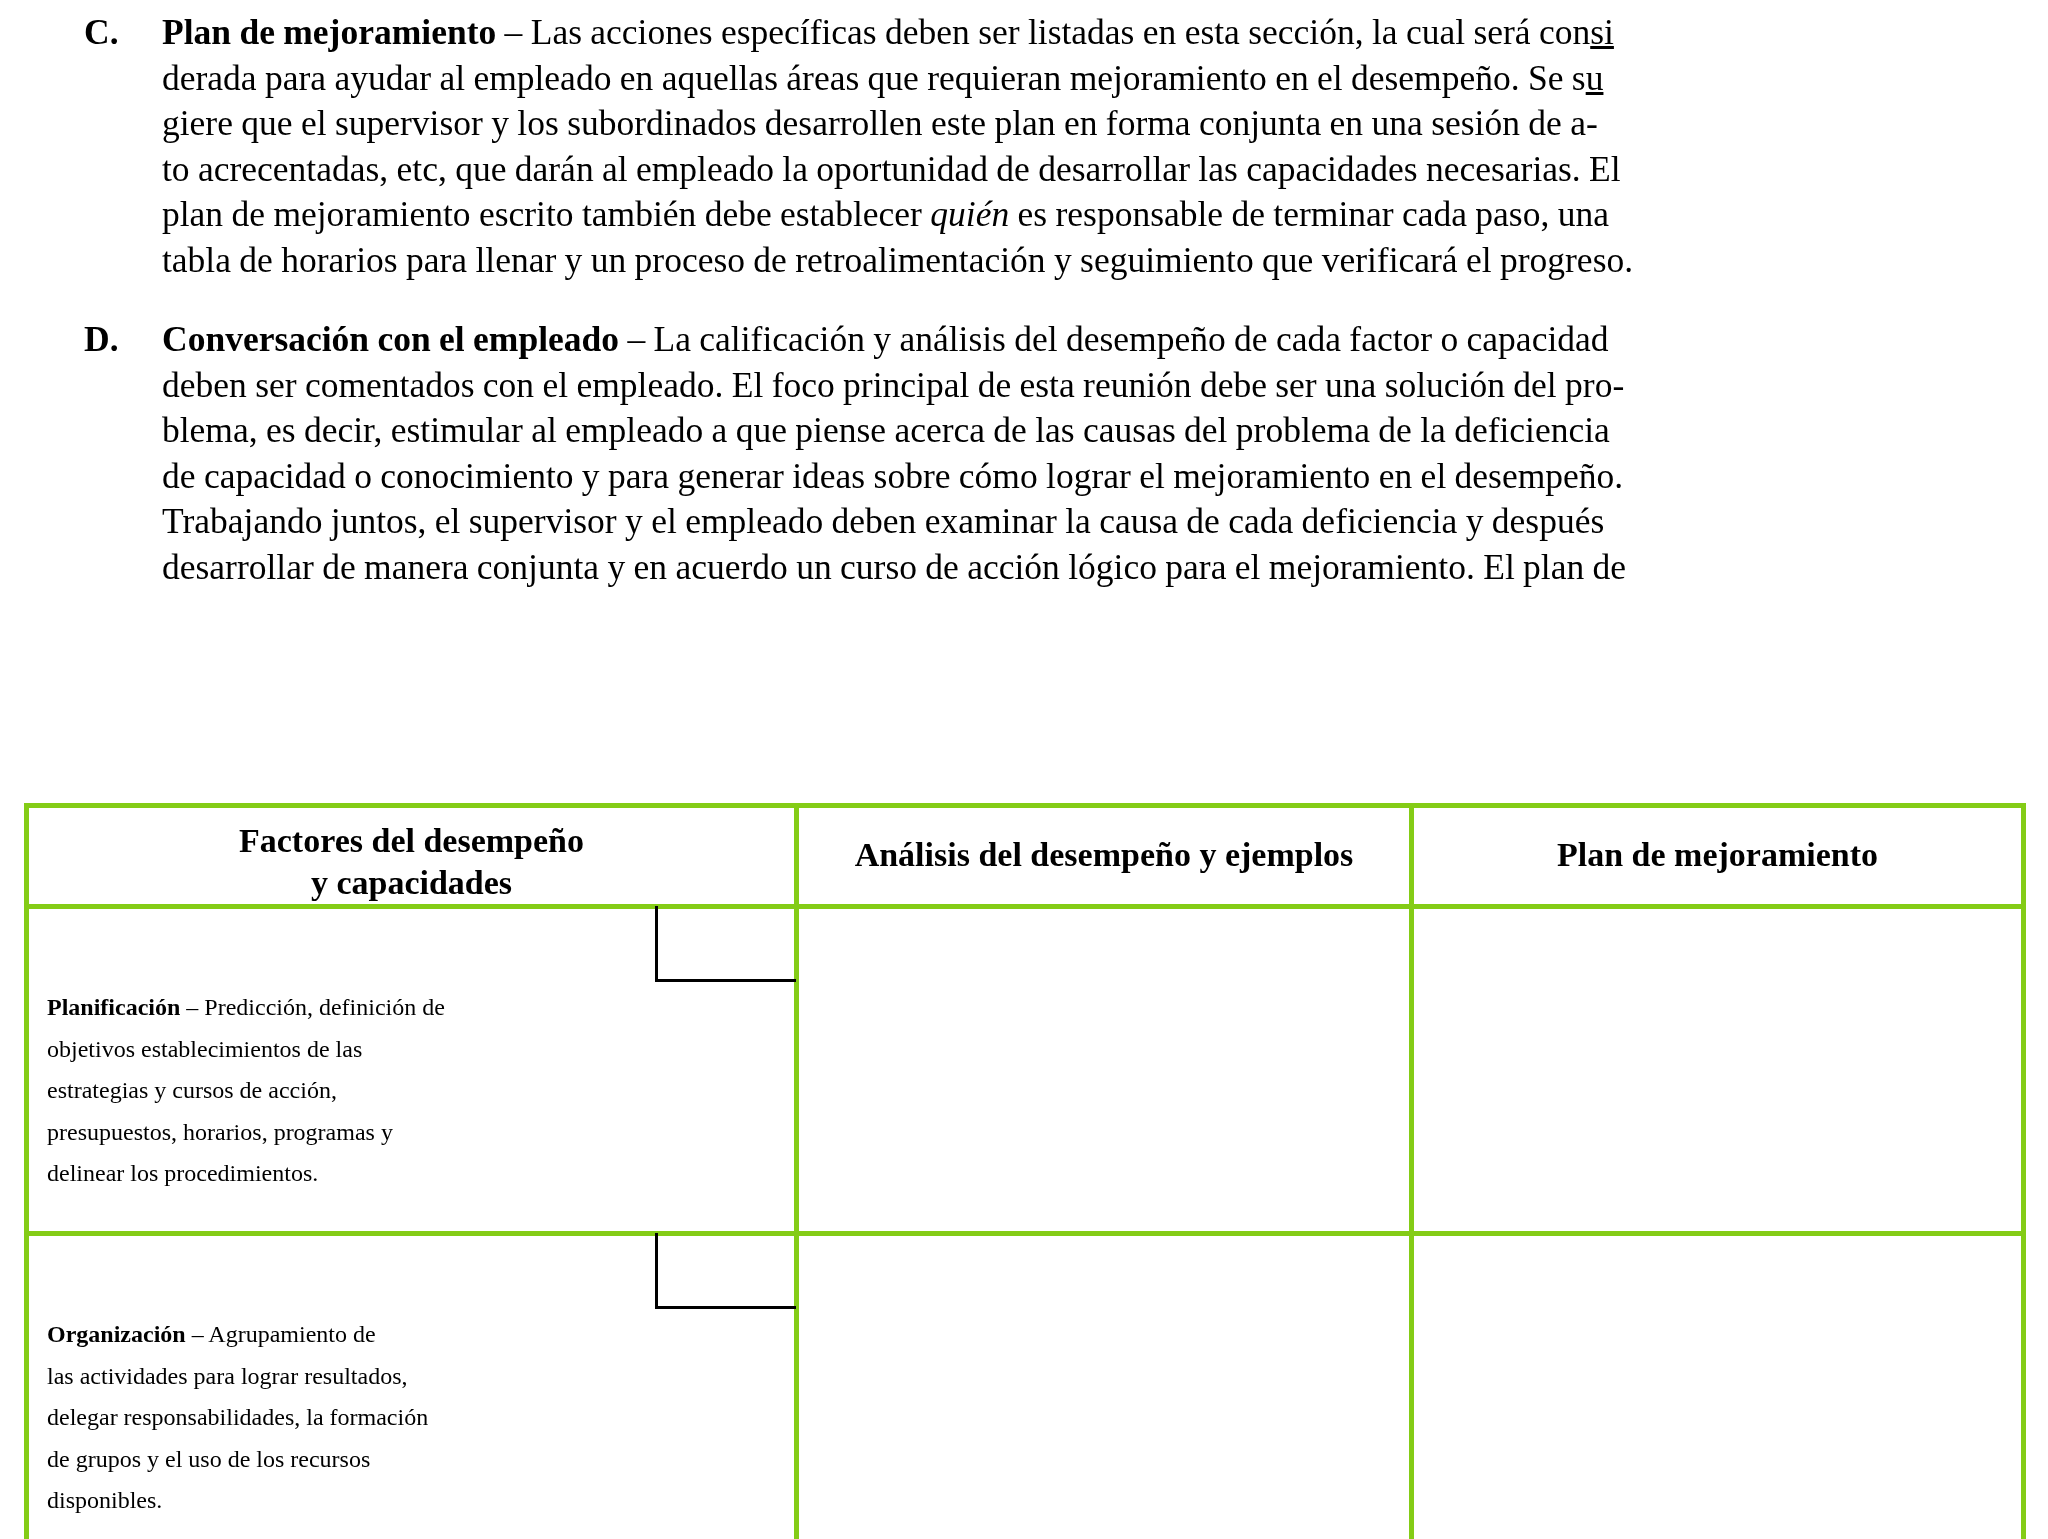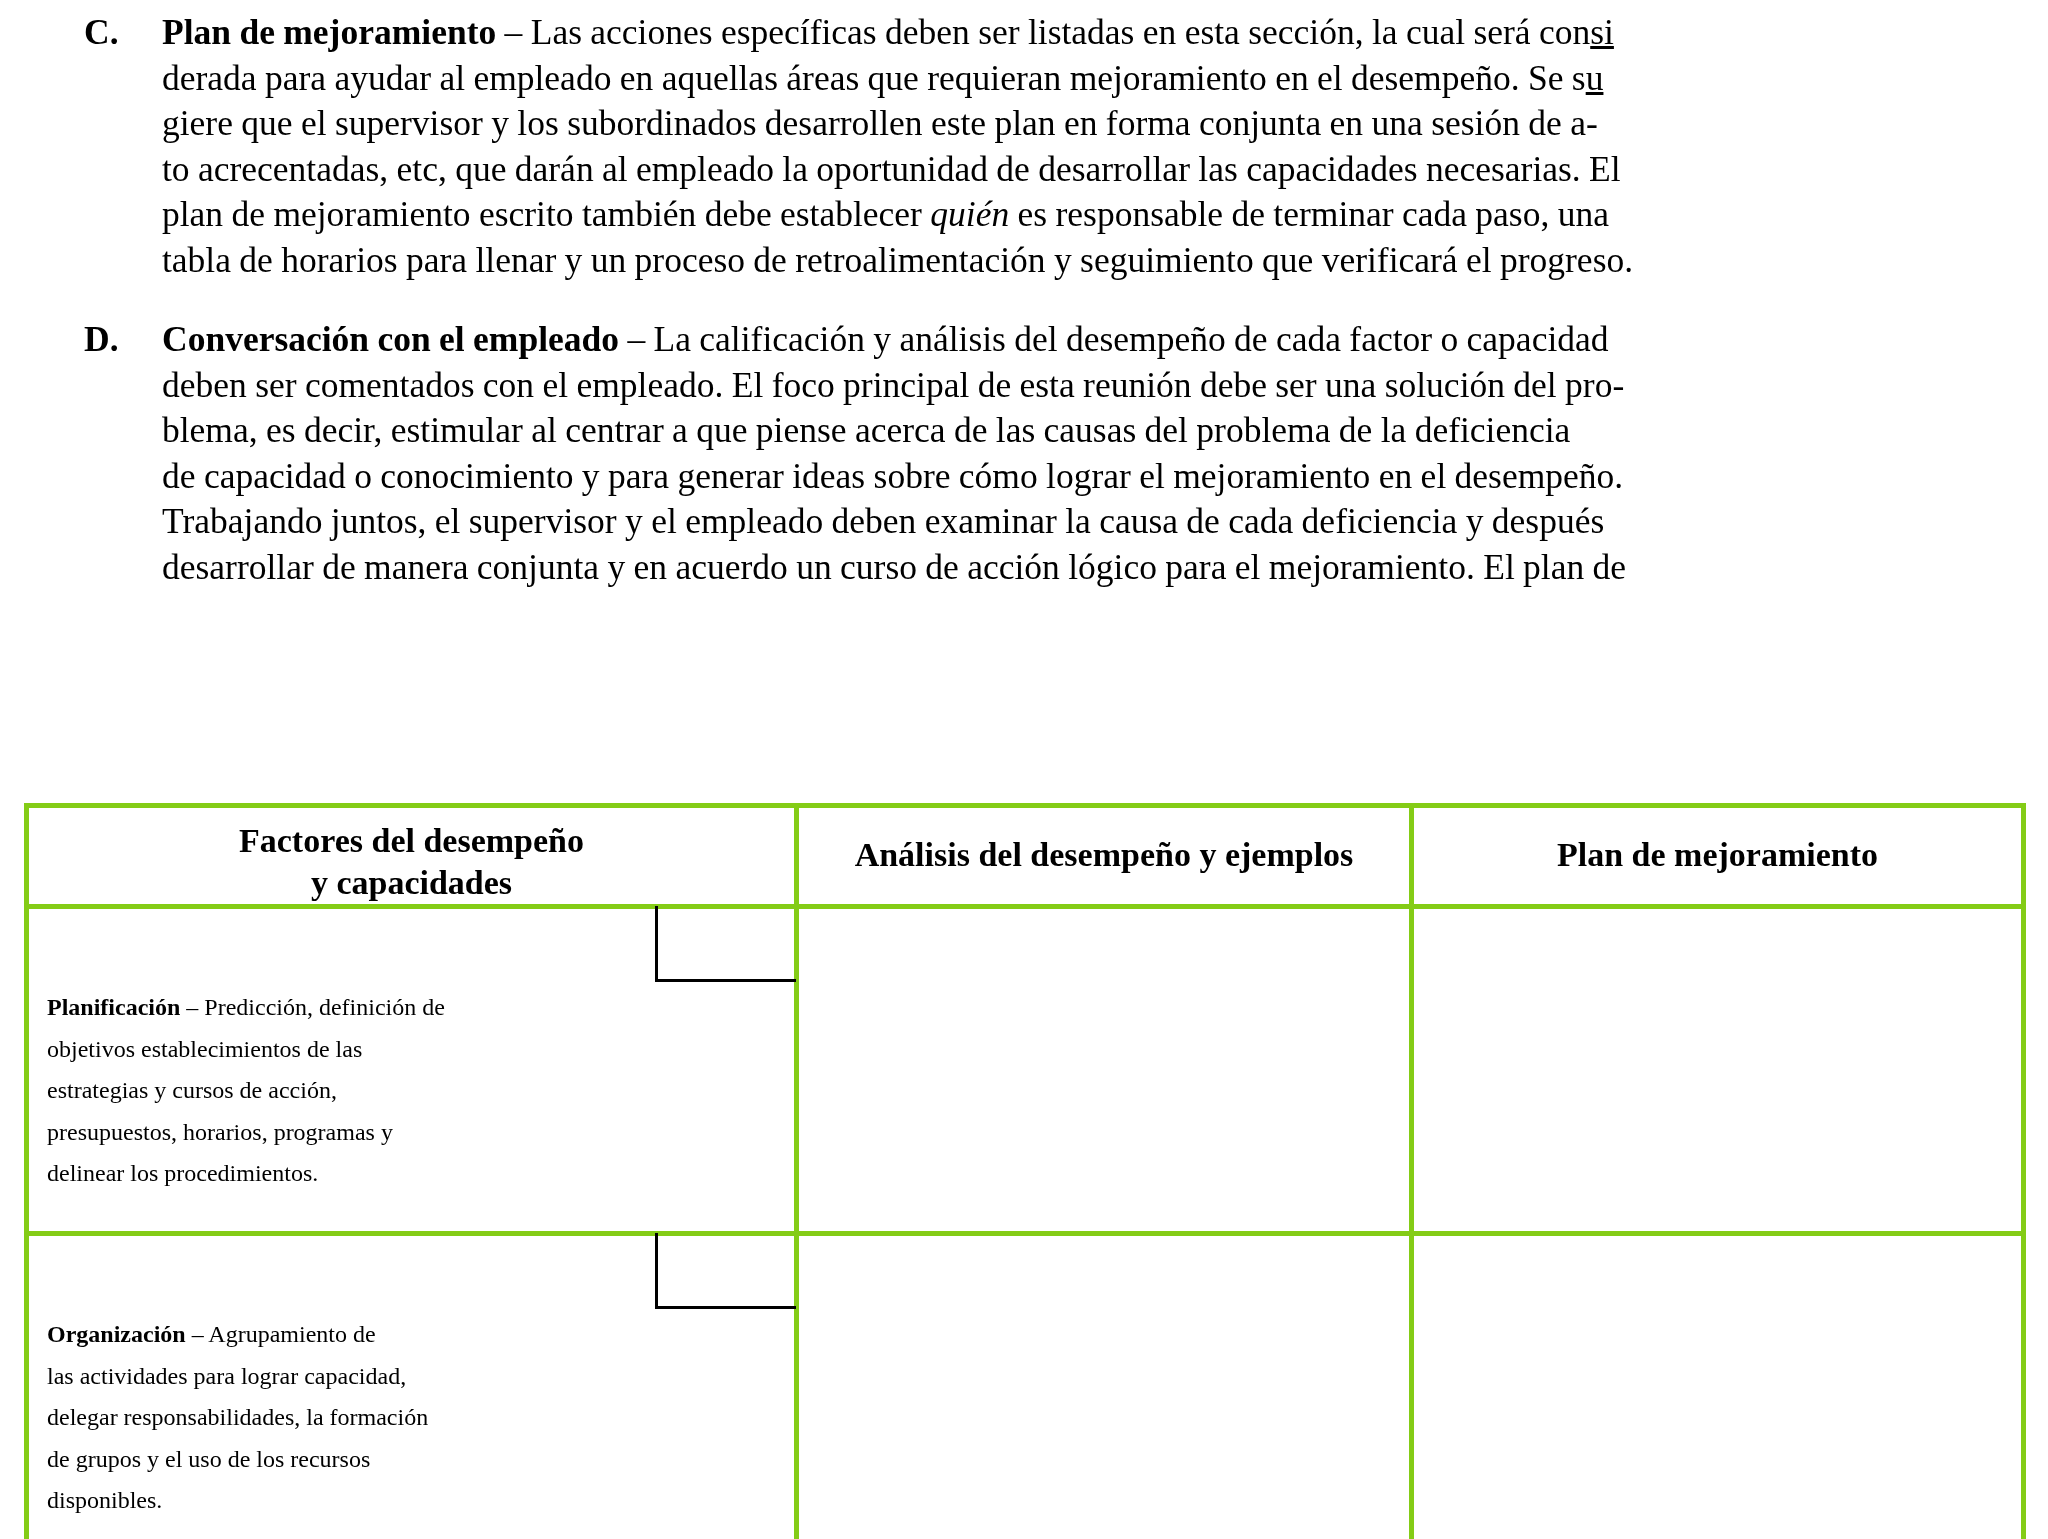--- a/index.html
+++ b/index.html
@@ -173,21 +173,21 @@
       <span class="ln just"><span>plan de mejoramiento escrito también debe establecer </span><span class="ital">quién</span><span> es responsable de terminar cada paso,  una</span></span>
       <span class="ln">tabla de horarios para llenar y un proceso de retroalimentación y seguimiento que verificará el progreso.</span>
     </div>
   </div>
 
   <div class="para-block" id="para-d">
     <div class="para-letter">D.</div>
     <div class="para-body">
       <span class="ln just"><span class="lead">Conversación con el empleado</span><span> – </span><span>La calificación y análisis del desempeño de cada factor o capacidad</span></span>
       <span class="ln just">deben ser comentados con el empleado. El foco principal de esta reunión debe ser una solución del pro-</span>
-      <span class="ln just">blema, es decir, estimular al centrar a que piense acerca de las causas del problema de la deficiencia</span>
+      <span class="ln just">blema, es decir, estimular al empleado a que piense acerca de las causas del problema de la deficiencia</span>
       <span class="ln just">de capacidad o conocimiento y para generar ideas sobre cómo lograr el mejoramiento en el desempeño.</span>
       <span class="ln just">Trabajando juntos, el supervisor y el empleado deben examinar la causa de cada deficiencia y después</span>
       <span class="ln just">desarrollar de manera conjunta y en acuerdo un curso de acción lógico para el mejoramiento. El plan de</span>
     </div>
   </div>
 
   <div class="eval-table-wrap">
     <table class="eval-table">
       <colgroup>
         <col class="col-factor">
@@ -219,21 +219,21 @@
           </td>
           <td class="blank-cell"></td>
           <td class="blank-cell"></td>
         </tr>
 
         <tr>
           <td class="factor-cell">
             <div class="subbox row2"></div>
             <div class="factor-inner">
               <span class="ln"><span class="name">Organización</span><span> – </span><span>Agrupamiento de</span></span>
-              <span class="ln">las actividades para lograr capacidad,</span>
+              <span class="ln">las actividades para lograr resultados,</span>
               <span class="ln">delegar responsabilidades, la formación</span>
               <span class="ln">de grupos y el uso de los recursos</span>
               <span class="ln">disponibles.</span>
             </div>
           </td>
           <td class="blank-cell"></td>
           <td class="blank-cell"></td>
         </tr>
 
       </tbody>

